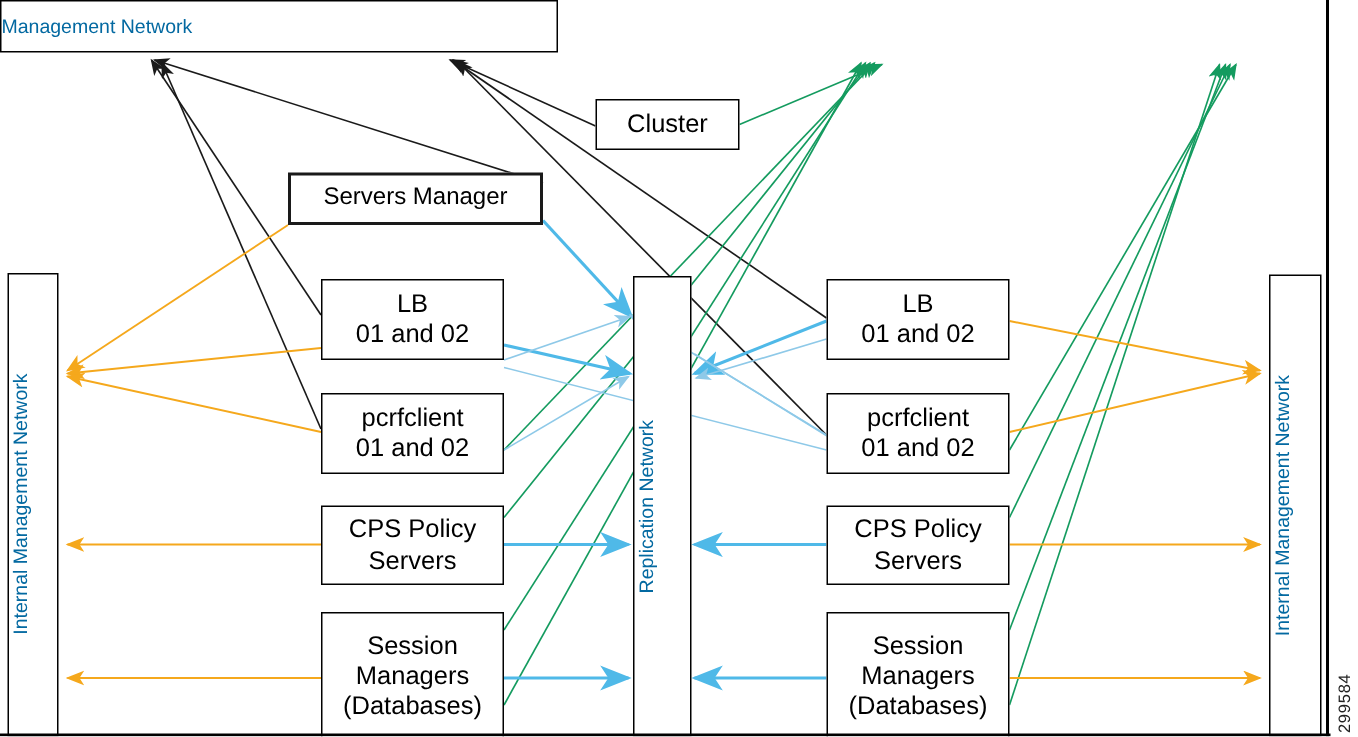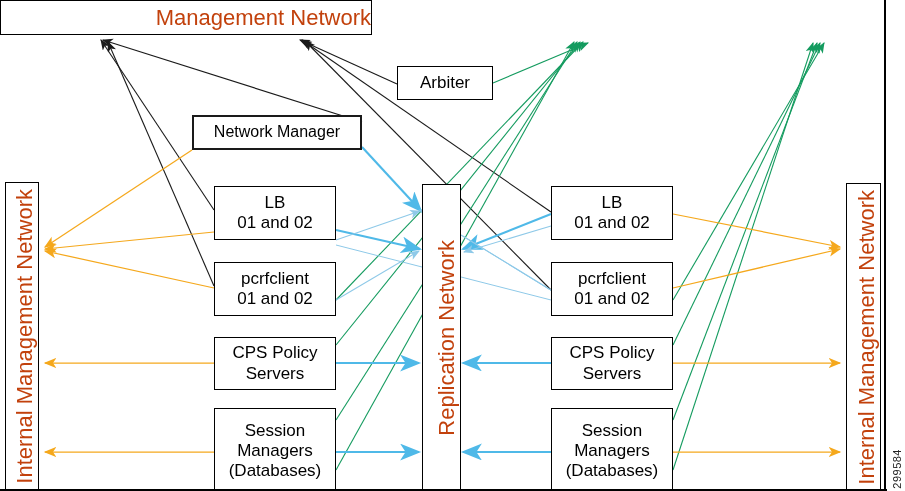--- a/index.html
+++ b/index.html
@@ -24,22 +24,22 @@
     font-size:17px;
     line-height:1.18;
     z-index:5;
     white-space:pre-line;
   }
   .netbar{
     position:absolute;
     box-sizing:border-box;
     border:1.8px solid #000;
     background:#ffffff;
-    display:flex;align-items:center;justify-content:flex-end;
-    font-size:22px;color:#c2410c;z-index:6;
+    display:flex;align-items:center;justify-content:flex-start;
+    font-size:13px;color:#0369a1;z-index:6;
   }
   .vert{
     writing-mode:vertical-rl;
     transform:rotate(180deg);
     white-space:nowrap;
   }
   .thick{border:2.6px solid #1a1a1a;font-size:16px;}
   .watermark{
     position:absolute;
     right:2px;bottom:2px;
@@ -142,25 +142,25 @@
 
   <div class="netbar" style="left:422px;top:184px;width:39px;height:307px;">
     <span class="vert">Replication Network</span>
   </div>
 
   <div class="netbar" style="left:846px;top:183px;width:35px;height:308px;">
     <span class="vert">Internal Management Network</span>
   </div>
 
   <div class="nodebox" style="left:397px;top:66px;width:96px;height:34px;">
-    <span>Arbiter</span>
+    <span>Cluster</span>
   </div>
 
   <div class="nodebox thick" style="left:192px;top:115px;width:170px;height:35px;">
-    <span>Network Manager</span>
+    <span>Servers Manager</span>
   </div>
 
   <div class="nodebox" style="left:214px;top:186px;width:122px;height:54px;">
     <span>LB
 01 and 02</span>
   </div>
 
   <div class="nodebox" style="left:214px;top:262px;width:122px;height:54px;">
     <span>pcrfclient
 01 and 02</span>

